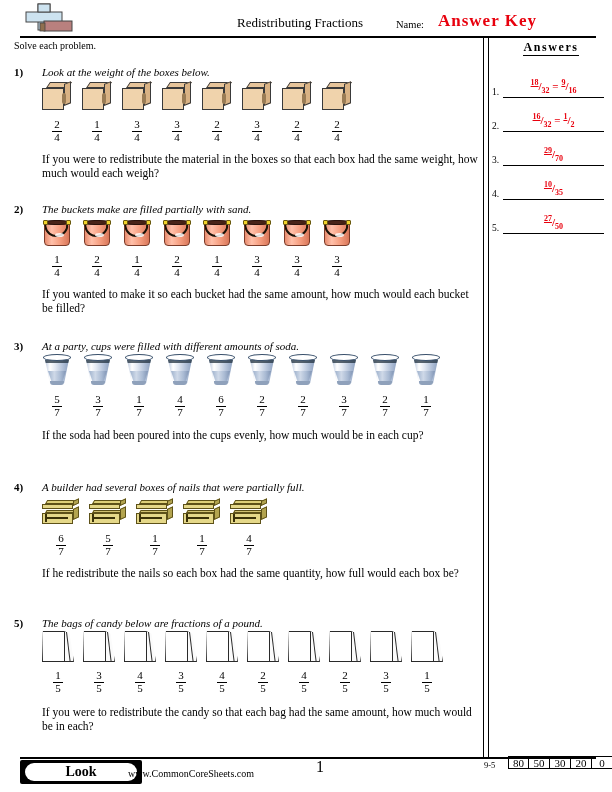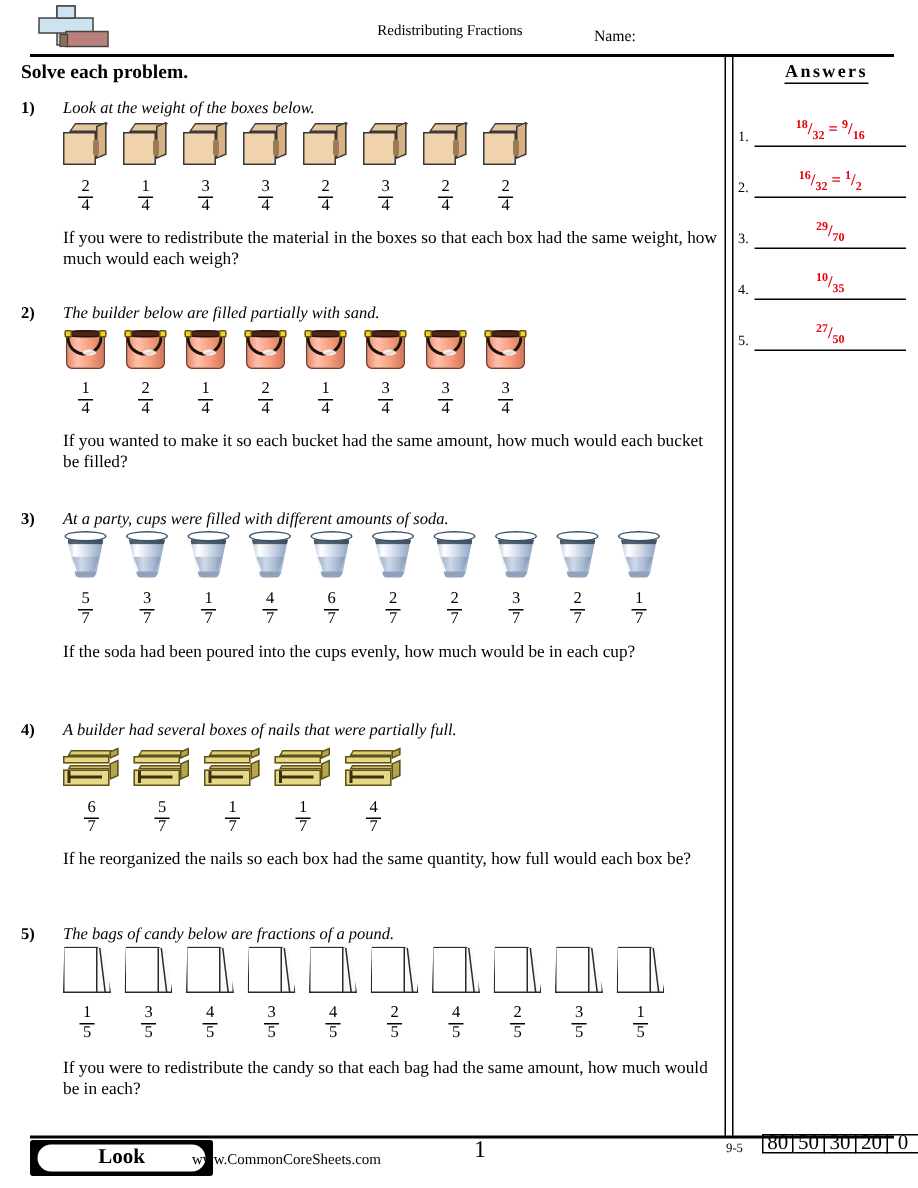--- a/index.html
+++ b/index.html
@@ -11,40 +11,40 @@
     color:#000000;
     position:relative;
     overflow:hidden;
   }
 
   
   #header { position:absolute; left:0; top:0; width:612px; height:40px; }
   #logo { position:absolute; left:22px; top:3px; width:56px; height:32px; }
   #header-title {
     position:absolute; left:150px; top:15px; width:300px;
-    text-align:center; font-size:10px; font-family:"Liberation Serif", serif;
+    text-align:center; font-size:13px; font-family:"Liberation Serif", serif;
   }
   #name-label {
     position:absolute; left:396px; top:19px;
     font-size:10.5px; font-family:"Liberation Serif", serif;
   }
   #answer-key {
     position:absolute; left:438px; top:11px;
     font-size:17px; font-weight:bold; color:#e8000d;
     font-family:"Liberation Serif", serif; letter-spacing:1px;
   }
   #header-rule {
     position:absolute; left:20px; top:36px; width:576px; height:2.2px;
     background:#000;
   }
 
   
   #solve-text {
     position:absolute; left:14px; top:40px;
-    font-size:13px; font-weight:bold; font-family:"Liberation Serif", serif;
+    font-size:10px; font-weight:normal; font-family:"Liberation Serif", serif;
   }
 
   
   #divider-a { position:absolute; left:483px; top:36px; width:1.3px; height:722px; background:#000; }
   #divider-b { position:absolute; left:487.5px; top:36px; width:1.3px; height:722px; background:#000; }
 
   
   #answers-title {
     position:absolute; left:496px; top:40px; width:110px;
     text-align:center; font-size:12px; font-weight:bold;
@@ -57,21 +57,21 @@
     font-family:"Liberation Serif", serif;
   }
   .ans-line {
     position:absolute; left:11px; bottom:0; width:101px; height:1.2px; background:#000;
   }
   .ans-val {
     position:absolute; left:11px; bottom:3px; width:101px;
     text-align:center; color:#e8000d; font-weight:bold; font-size:11px;
     font-family:"Liberation Serif", serif; white-space:nowrap;
   }
-  .ans-val sup { font-size:8px; vertical-align:super; }
+  .ans-val sup { font-size:8px; vertical-align:super;text-decoration:underline; }
   .ans-val sub { font-size:8px; vertical-align:sub; }
 
   
   .problem { position:absolute; left:14px; width:462px; }
   .p-num {
     position:absolute; left:0; top:0; font-size:11px; font-weight:bold;
     font-family:"Liberation Serif", serif;
   }
   .p-intro {
     position:absolute; left:28px; top:0; font-style:italic; font-size:11px;
@@ -246,38 +246,39 @@
     position:absolute; left:300px; top:758px; width:40px; text-align:center;
     font-size:16px; font-family:"Liberation Serif", serif;
   }
   #score-label {
     position:absolute; left:484px; top:760px; font-size:8.5px;
     font-family:"Liberation Serif", serif;
   }
   #score-table { position:absolute; left:508px; top:756px; display:flex; }
   #score-table .cell {
     width:21px; height:13px; border:1px solid #000; border-left:none;
-    text-align:center; font-size:14px; line-height:12px;
+    text-align:center; font-size:11px; line-height:12px;
     font-family:"Liberation Serif", serif;
   }
   #score-table .cell:first-child { border-left:1px solid #000; }
 </style>
 </head>
 <body>
 
 <div id="header">
   <svg id="logo" viewBox="0 0 56 32">
     <rect x="16" y="1" width="12" height="26" fill="#bcd6e6" stroke="#444" stroke-width="1"></rect>
     <rect x="4" y="9" width="36" height="10" fill="#cde3f0" stroke="#444" stroke-width="1"></rect>
     <rect x="16" y="1" width="12" height="8" fill="#cde3f0" stroke="#444" stroke-width="1"></rect>
     <rect x="22" y="18" width="28" height="10" fill="#b9807e" stroke="#444" stroke-width="1"></rect>
     <rect x="18" y="20" width="5" height="8" fill="#8f6f4f" stroke="#444" stroke-width="0.8"></rect>
   </svg>
   <div id="header-title">Redistributing Fractions</div>
   <div id="name-label">Name:</div>
+  <div id="answer-key">Answer Key</div>
   <div id="header-rule"></div>
 </div>
 
 <div id="solve-text">Solve each problem.</div>
 
 <div id="divider-a"></div>
 <div id="divider-b"></div>
 
 <div id="answers-title">
   <span>Answers</span>
@@ -394,21 +395,21 @@
             <div class="front"></div>
             <div class="tape"></div>
           </div>
         </div><div class="frac" style="margin-top: 7px;"><span class="nu">2</span><span class="de">4</span></div></div>
     </div>
   <div class="p-question" style="top:86px;">If you were to redistribute the material in the boxes so that each box had the same weight, how much would each weigh?</div>
 </div>
 
 <div class="problem" style="top:203px;">
   <div class="p-num">2)</div>
-  <div class="p-intro">The builder below are filled partially with sand.</div>
+  <div class="p-intro">The buckets make are filled partially with sand.</div>
   <div class="objrow" id="row2" style="top:14px; gap:10px;">
       <div class="objcell"><div class="objart">
           <div class="bucket">
             <div class="body"></div>
             <div class="rim"></div>
             <div class="handle"></div>
             <div class="hl"></div>
             <div class="knobL"></div>
             <div class="knobR"></div>
           </div>
@@ -643,21 +644,21 @@
             <div class="lidside"></div>
             <div class="lid"></div>
             <div class="bodytop"></div>
             <div class="bodyside"></div>
             <div class="body"></div>
             <div class="handle"></div>
             <div class="handleend"></div>
           </div>
         </div><div class="frac" style="margin-top: 7px;"><span class="nu">4</span><span class="de">7</span></div></div>
     </div>
-  <div class="p-question" style="top:85px;">If he reorganized the nails so each box had the same quantity, how full would each box be?</div>
+  <div class="p-question" style="top:85px;">If he redistribute the nails so each box had the same quantity, how full would each box be?</div>
 </div>
 
 <div class="problem" style="top:617px;">
   <div class="p-num">5)</div>
   <div class="p-intro">The bags of candy below are fractions of a pound.</div>
   <div class="objrow" id="row5" style="top:14px; gap:9px;">
       <div class="objcell"><div class="objart">
           <div class="bag">
             <div class="front"></div>
             <div class="gusset"></div>

